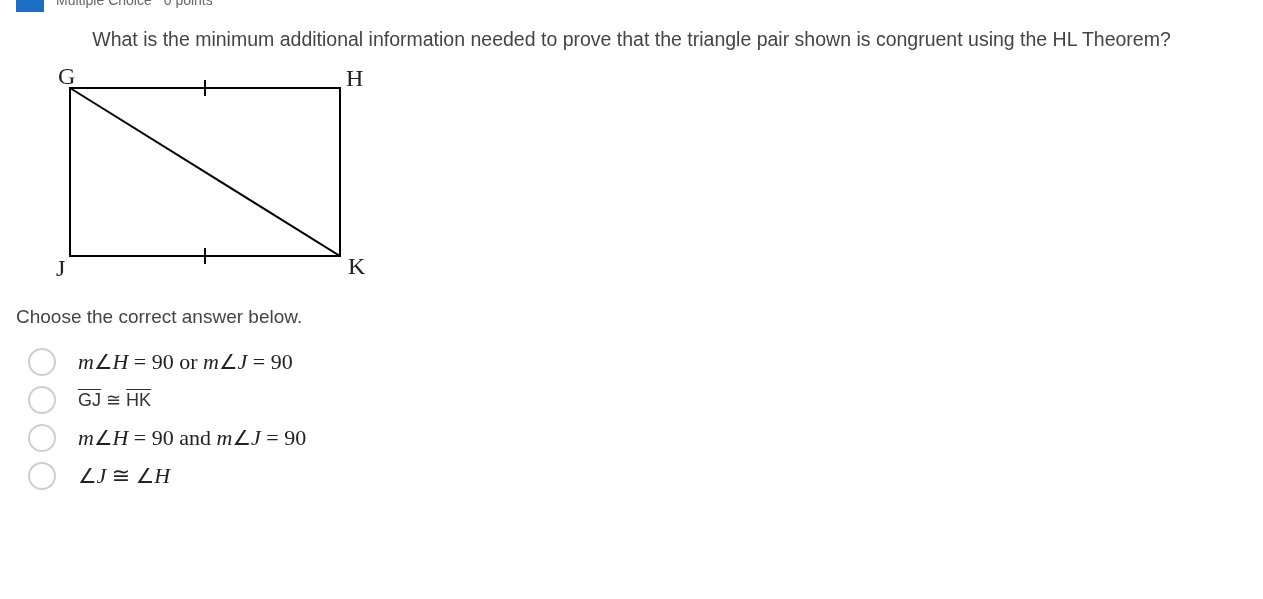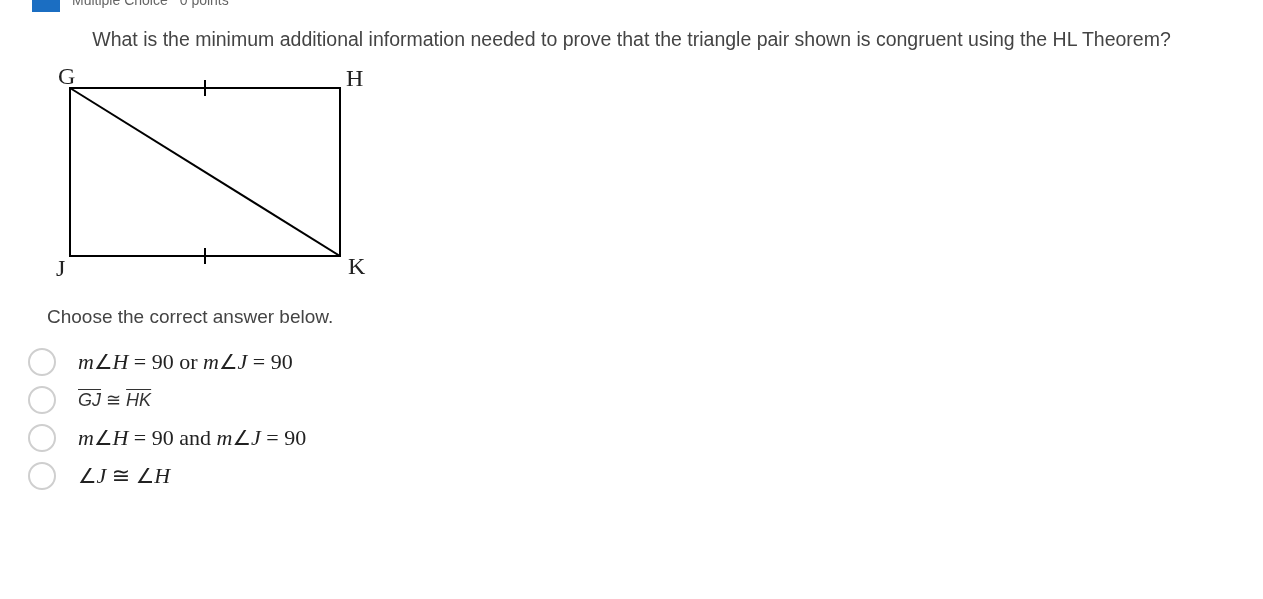--- a/index.html
+++ b/index.html
@@ -8,21 +8,21 @@
     font-family: Arial, sans-serif;
     color: #333;
     width: 1263px;
     background: #fff;
     padding: 0;
   }
   .header {
     display: flex;
     align-items: center;
     gap: 12px;
-    padding: 0 32px;
+    padding: 0 16px;
     height: 12px;
     overflow: hidden;
   }
   .qnum {
     background: #1b6ec2;
     color: #fff;
     width: 28px;
     height: 24px;
     display: flex;
     align-items: center;
@@ -44,21 +44,20 @@
     text-align: center;
   }
   .figure-wrap {
     padding: 4px 16px 4px 50px;
   }
   .svg-figure { display: block; }
   .instruction {
     font-size: 19px;
     color: #444;
     padding: 8px 16px 6px 16px;
-    margin-left: 31px;
   }
   .options {
     padding: 4px 8px 4px 28px;
   }
   .option {
     display: flex;
     align-items: center;
     gap: 22px;
     margin: 10px 0;
   }
@@ -77,21 +76,20 @@
     font-family: 'Times New Roman', serif;
   }
   .opt-text.small-math {
     font-size: 18px;
     font-family: Arial, sans-serif;
     color: #333;
   }
   .mi { font-style: italic; }
   .overline {
     text-decoration: overline;
-    font-style: italic;
   }
   .ang {
     font-size: 0.94em;
   }
 </style>
 </head>
 <body>
 
 <div class="header">
   <div class="qnum"></div>

